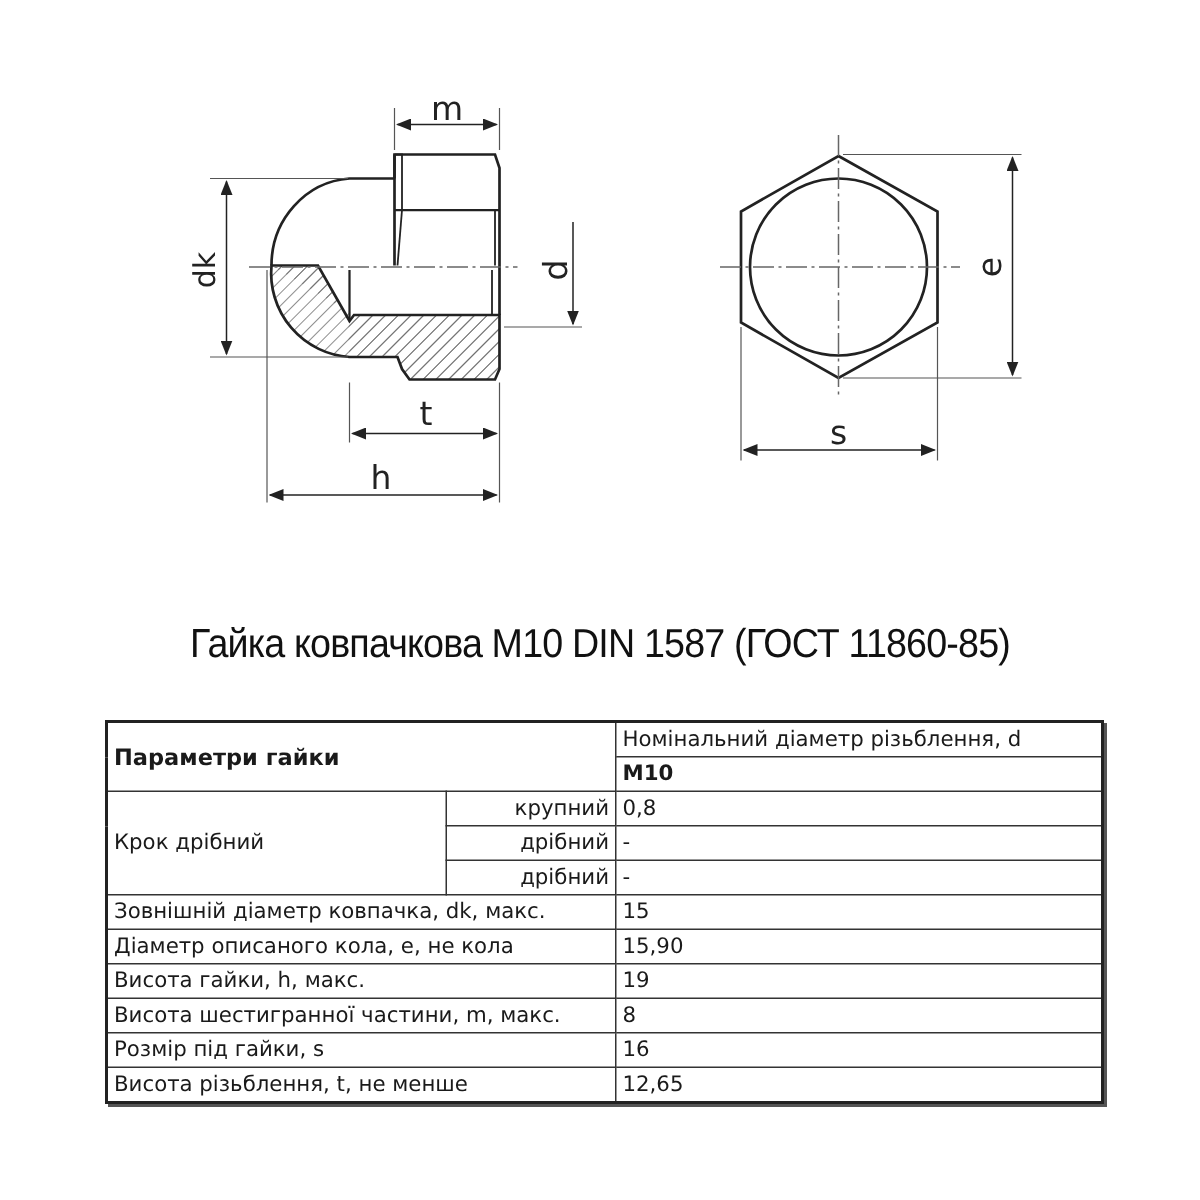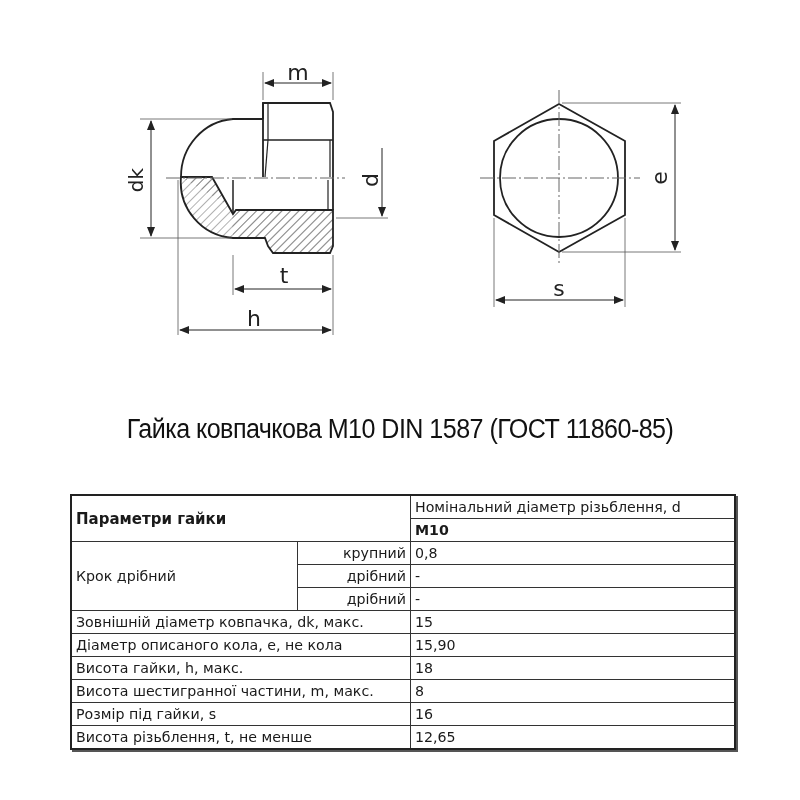--- a/index.html
+++ b/index.html
@@ -1,19 +1,19 @@
 <!DOCTYPE html>
 <html><head>
 <meta charset="utf-8">
 <style>
   html, body { margin:0; padding:0; background:#ffffff; }
   body { width:800px; height:800px; position:relative; overflow:hidden; font-family:"DejaVu Sans", sans-serif; color:#1a1a1a; }
   .drawing { position:absolute; left:0; top:0; width:800px; height:380px; }
   .title { position:absolute; left:0; top:414px; width:800px; text-align:center; font-family:"Liberation Sans Narrow","Liberation Sans", sans-serif; font-size:27px; letter-spacing:-0.6px; color:#111; transform:scaleX(0.93); transform-origin:center; }
-  table.spec { position:absolute; left:70px; top:494px; width:666px; border-collapse:collapse; font-size:14.2px; border:2px solid #222; box-shadow:2px 2px 0 #555; }
+  table.spec { position:absolute; left:70px; top:480px; width:666px; border-collapse:collapse; font-size:14.2px; border:2px solid #222; box-shadow:2px 2px 0 #555; }
   table.spec td { border:1px solid #333; padding:0 4px; line-height:18px; height:22px; white-space:nowrap; }
   .c1 { width:217px; }
   .c2 { width:104px; text-align:right; }
   .c3 { text-align:left; }
   .hdr { font-weight:bold; font-size:15px; }
   .bold { font-weight:bold; }
   .tall td { height:40px; }
 </style>
 </head>
 <body>
@@ -114,21 +114,21 @@
   <tr>
     <td colspan="2">Зовнішній діаметр ковпачка, dk, макс.</td>
     <td class="c3">15</td>
   </tr>
   <tr class="tall">
     <td colspan="2">Діаметр описаного кола, e, не кола</td>
     <td class="c3">15,90</td>
   </tr>
   <tr>
     <td colspan="2">Висота гайки, h, макс.</td>
-    <td class="c3">18</td>
+    <td class="c3">19</td>
   </tr>
   <tr>
     <td colspan="2">Висота шестигранної частини, m, макс.</td>
     <td class="c3">8</td>
   </tr>
   <tr>
     <td colspan="2">Розмір під гайки, s</td>
     <td class="c3">16</td>
   </tr>
   <tr>

